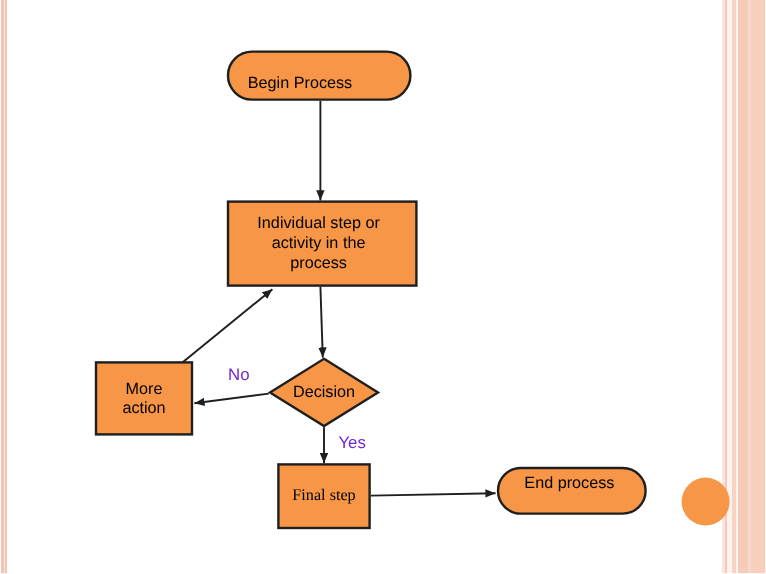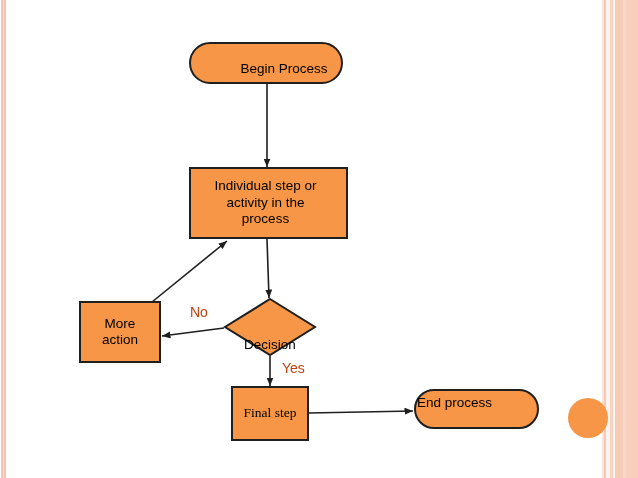--- a/index.html
+++ b/index.html
@@ -49,30 +49,30 @@
   .node-label {
     position: absolute;
     display: flex; align-items: center; justify-content: center;
     text-align: center;
     color: #000000;
     font-size: 13.5px;
     line-height: 1.22;
     white-space: pre-line;
     pointer-events: none;
   }
-  .lbl-begin    { left: 208px; top: 43px;  width: 152px; height: 52px; }
+  .lbl-begin    { left: 174px; top: 43px;  width: 152px; height: 52px; }
   .lbl-step     { left: 190px; top: 168px; width: 151px; height: 70px; }
-  .lbl-decision { left: 225px; top: 317px; width: 90px;  height: 56px; }
+  .lbl-decision { left: 225px; top: 299px; width: 90px;  height: 56px; }
   .lbl-more     { left: 80px;  top: 302px; width: 80px;  height: 60px; }
   .lbl-final    { left: 232px; top: 387px; width: 76px;  height: 53px; font-family: Liberation Serif, serif; }
-  .lbl-end      { left: 393px; top: 390px; width: 123px; height: 26px; }
+  .lbl-end      { left: 413px; top: 390px; width: 123px; height: 26px; }
 
   .edge-label {
     position: absolute;
-    color: #c2410c;
+    color: #6d28d9;
     font-size: 14px;
   }
   .lbl-no  { left: 190px; top: 304px; }
   .lbl-yes { left: 282px; top: 360px; }
 </style>
 </head>
 <body>
 
 <div class="slide">
 

